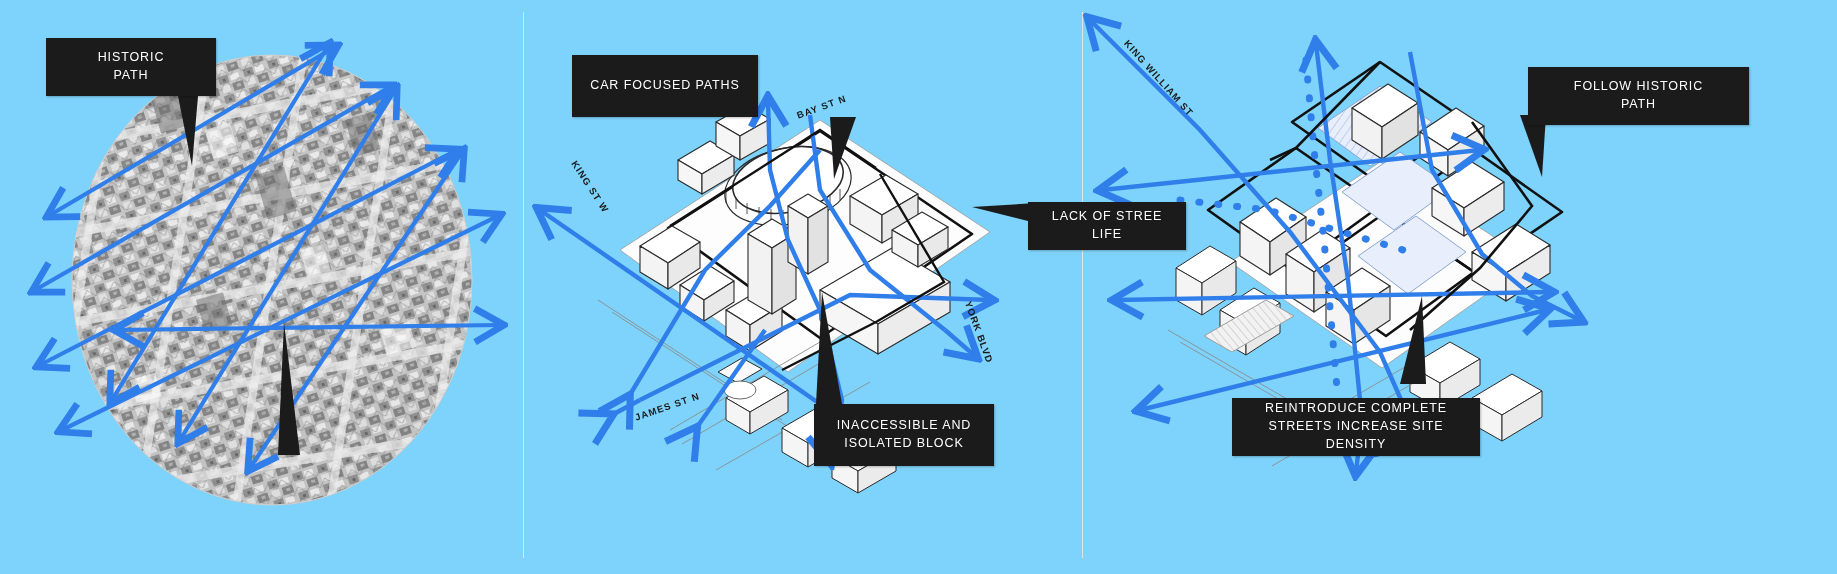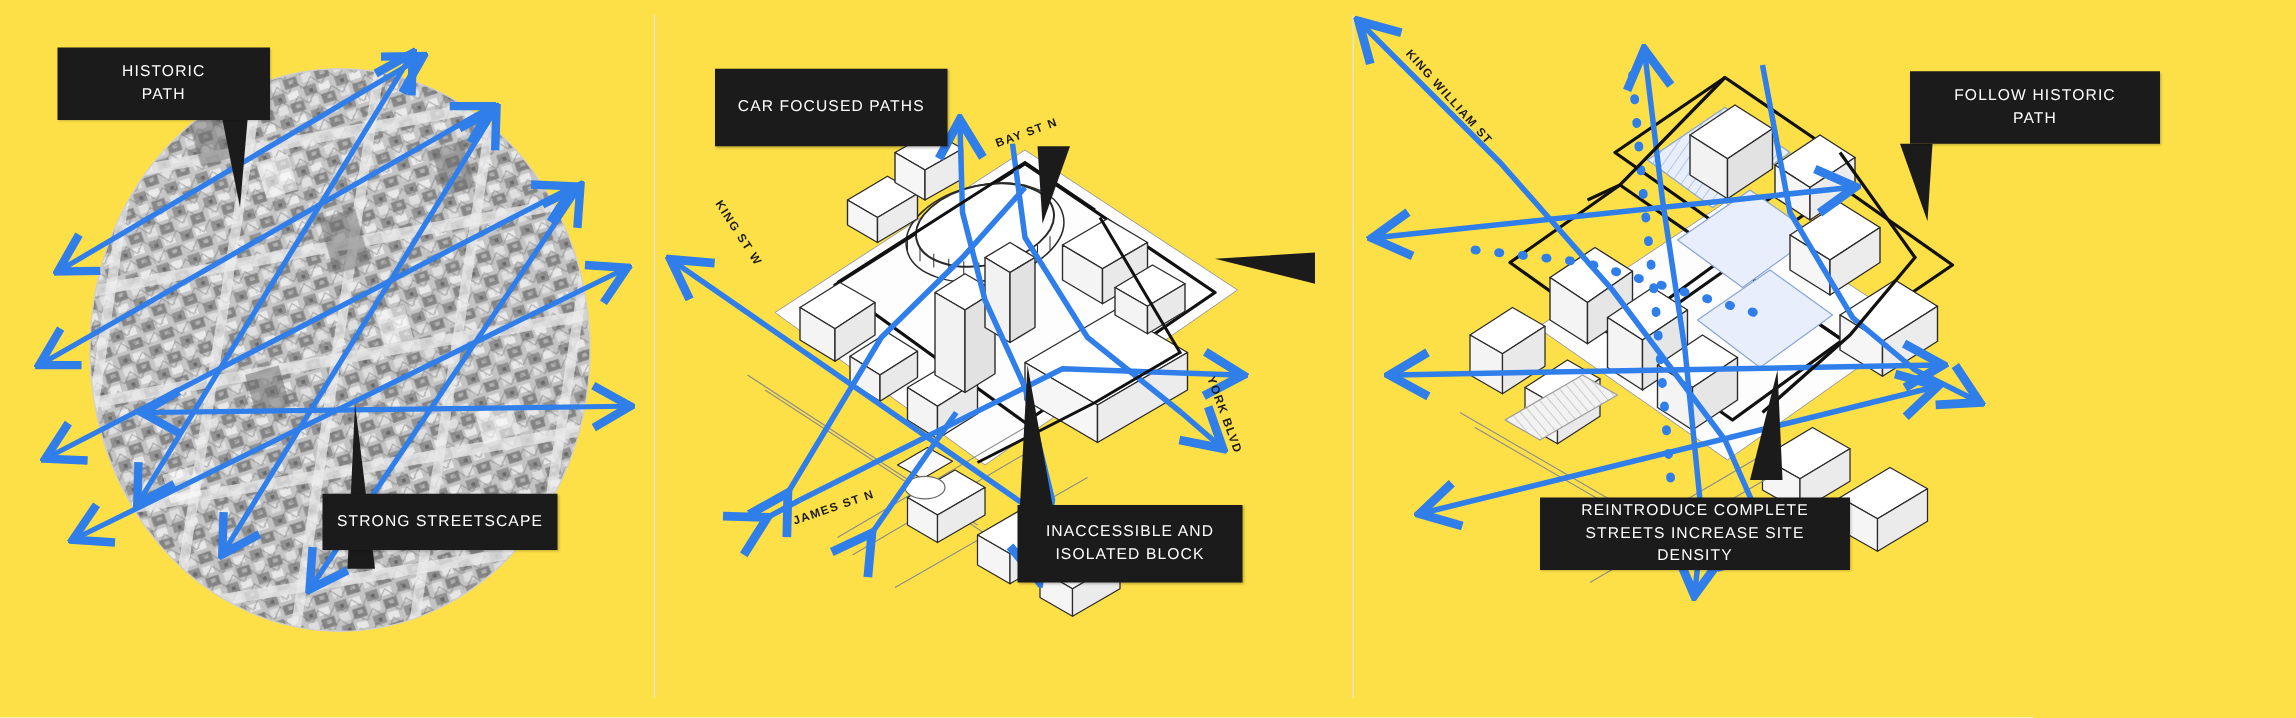--- a/index.html
+++ b/index.html
@@ -3,21 +3,21 @@
 <meta charset="utf-8">
 <title>Urban Design Site Analysis Diagram</title>
 <style>
   html,body{margin:0;padding:0;background:#ffffff;}
   body{
     width:1837px;height:574px;
     font-family:"Liberation Sans", sans-serif;
     overflow:hidden;
     position:relative;
   }
-  .board{position:absolute;inset:0;background:#fde047;text-decoration:underline;}
+  .board{position:absolute;inset:0;background:#7dd3fc;text-decoration:underline;}
 
   .panel{position:absolute;top:0;height:574px;}
   #panel-historic{left:0;width:520px;}
   #panel-existing{left:520px;width:560px;}
   #panel-proposed{left:1080px;width:757px;}
 
   .divider{
     position:absolute;top:12px;width:1px;height:546px;
     background:#e3e3e3;
   }
@@ -161,23 +161,20 @@
       </g>
     </svg>
 
     <div class="tail" style="left:178px;top:96px;border-left:14px solid transparent;border-right:6px solid transparent;border-top:70px solid #1b1b1b;"></div>
     <div class="callout" id="c-historic-path" style="left:46px;top:38px;width:170px;height:58px;">
       <span class="txt">HISTORIC
 PATH</span>
     </div>
 
     <div class="tail" style="left:278px;top:323px;border-left:6px solid transparent;border-right:16px solid transparent;border-bottom:132px solid #1b1b1b;"></div>
-    <div class="callout" id="c-strong-streetscape" style="left:258px;top:395px;width:188px;height:45px;">
-      <span class="txt">STRONG STREETSCAPE</span>
-    </div>
   </div>
 
   <div class="panel" id="panel-existing">
 
     <svg class="mapsvg" width="560" height="574">
       <g stroke="#2b2b2b" fill="#ffffff" stroke-width="1" stroke-linejoin="round">
 
         <path d="M100 250 L300 120 L470 232 L268 372 Z" fill="#fdfdfd" stroke="#9a9a9a" stroke-width="0.8"></path>
 
         <path d="M148 228 L300 131 L452 234 L300 338 Z" fill="none" stroke="#111" stroke-width="2.6"></path>
@@ -304,20 +301,23 @@
     <div class="street" style="left:277px;top:110px;transform:rotate(-20deg);">BAY ST N</div>
     <div class="street" style="left:448px;top:296px;transform:rotate(70deg);">YORK BLVD</div>
     <div class="street" style="left:115px;top:412px;transform:rotate(-19deg);">JAMES ST N</div>
 
     <div class="tail" style="left:310px;top:117px;border-left:4px solid transparent;border-right:22px solid transparent;border-top:62px solid #1b1b1b;"></div>
     <div class="callout" id="c-car-focused" style="left:52px;top:55px;width:186px;height:62px;">
       <span class="txt">CAR FOCUSED PATHS</span>
     </div>
 
     <div class="tail" style="left:452px;top:202px;border-top:5px solid transparent;border-bottom:20px solid transparent;border-right:80px solid #1b1b1b;"></div>
+    <div class="callout" id="c-lack-stree" style="left:508px;top:202px;width:158px;height:48px;">
+      <span class="txt">LACK OF STREE LIFE</span>
+    </div>
 
     <div class="tail" style="left:296px;top:292px;border-left:6px solid transparent;border-right:20px solid transparent;border-bottom:112px solid #1b1b1b;"></div>
     <div class="callout" id="c-inaccessible" style="left:294px;top:404px;width:180px;height:62px;">
       <span class="txt">INACCESSIBLE AND
 ISOLATED BLOCK</span>
     </div>
   </div>
 
   <div class="panel" id="panel-proposed">
 
@@ -436,21 +436,21 @@
 
       <g fill="none" stroke="#111" stroke-width="2.6">
         <path d="M190 160 L216 148 L300 62"></path>
         <path d="M392 122 L452 206 L400 268 L330 330"></path>
       </g>
     </svg>
 
     <div class="street" style="left:46px;top:36px;transform:rotate(48deg);">KING WILLIAM ST</div>
 
     <div class="tail" style="left:440px;top:115px;border-left:22px solid transparent;border-right:4px solid transparent;border-top:62px solid #1b1b1b;"></div>
-    <div class="callout" id="c-follow-historic" style="left:448px;top:57px;width:200px;height:58px;">
+    <div class="callout" id="c-follow-historic" style="left:448px;top:67px;width:221px;height:58px;">
       <span class="txt">FOLLOW HISTORIC
 PATH</span>
     </div>
 
     <div class="tail" style="left:320px;top:296px;border-left:22px solid transparent;border-right:4px solid transparent;border-bottom:88px solid #1b1b1b;"></div>
     <div class="callout" id="c-reintroduce" style="left:152px;top:398px;width:248px;height:58px;">
       <span class="txt">REINTRODUCE COMPLETE
 STREETS INCREASE SITE DENSITY</span>
     </div>
   </div>

